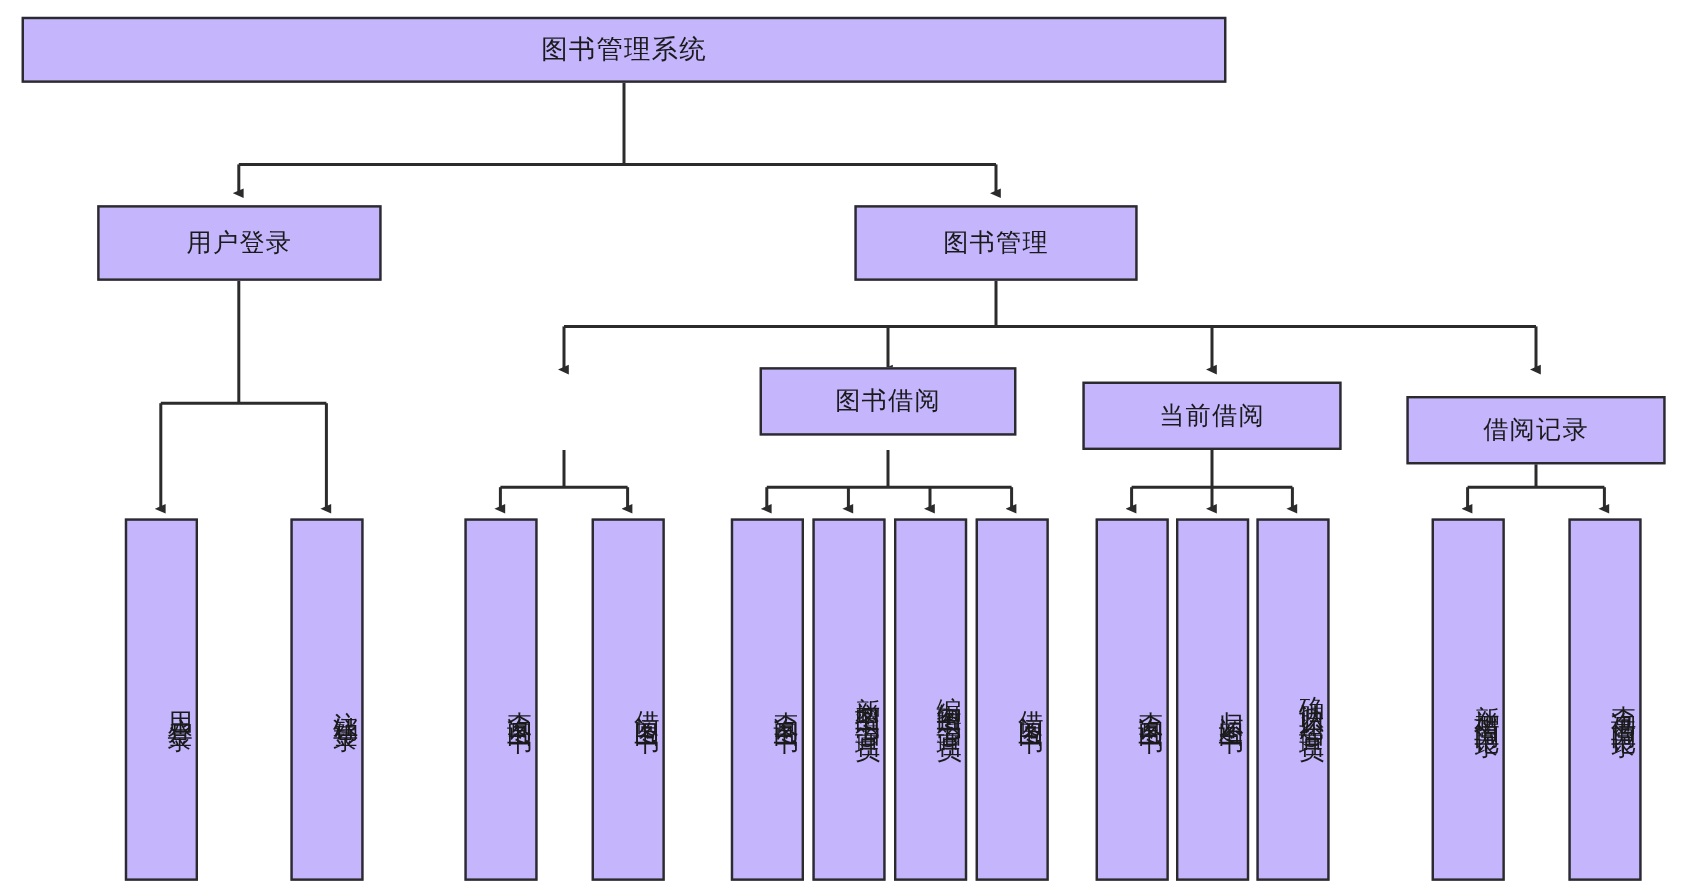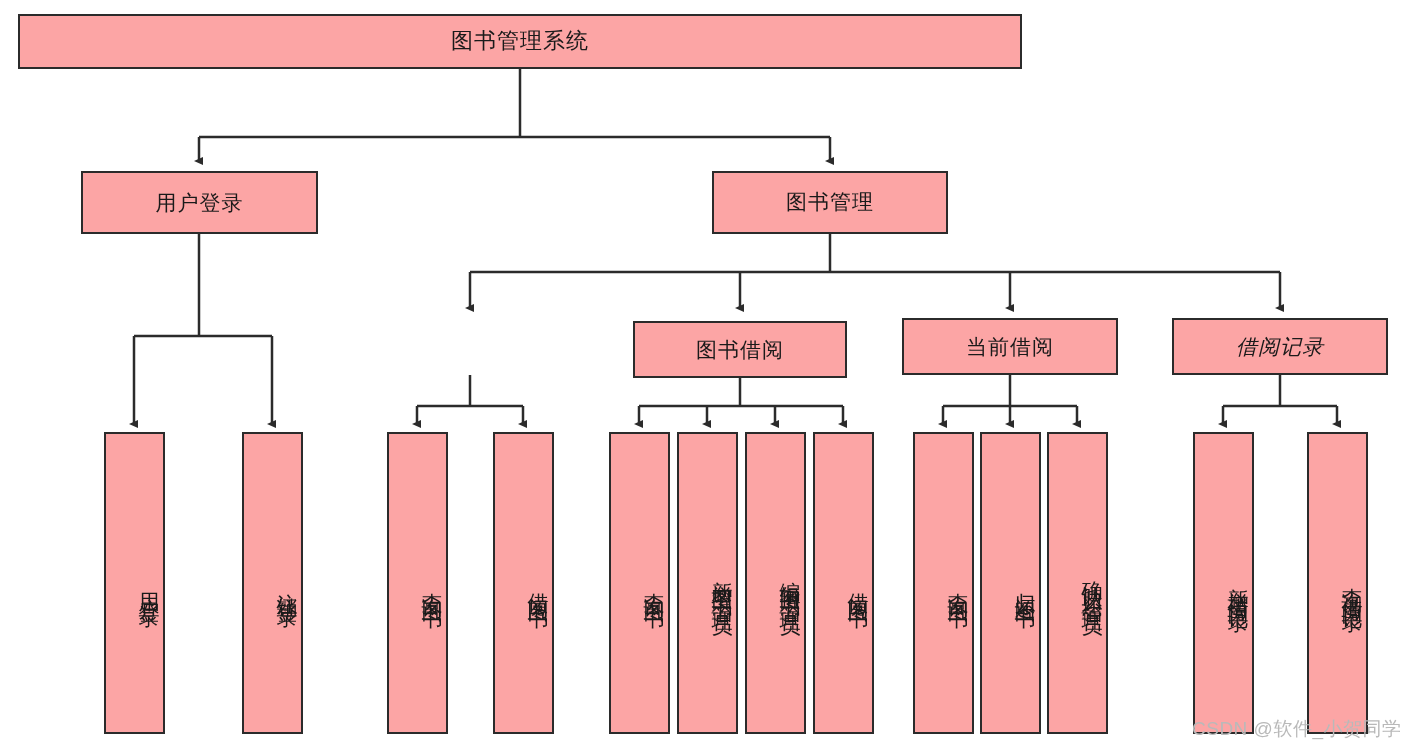--- a/index.html
+++ b/index.html
@@ -22,21 +22,21 @@
     position: absolute;
     left: 0;
     top: 0;
     width: 1405px;
     height: 747px;
     pointer-events: none;
   }
   .node {
     position: absolute;
     box-sizing: border-box;
-    background: #fca5a5;
+    background: #c4b5fd;
     border: 2px solid #2b2b2b;
     display: flex;
     align-items: center;
     justify-content: center;
     color: #1a1a1a;
   }
   .node.horiz {
     font-size: 21px;
     letter-spacing: 1px;
     line-height: 1.2;
@@ -123,25 +123,25 @@
     </g>
   </svg>
 
   <div class="node horiz root" style="left:18px; top:14px; width:1004px; height:55px;">图书管理系统</div>
 
   <div class="node horiz" style="left:81px; top:171px; width:237px; height:63px;">用户登录</div>
 
   <div class="node horiz" style="left:712px; top:171px; width:236px; height:63px;font-family:Liberation Serif, serif;">图书管理</div>
 
 
-  <div class="node horiz" style="left:633px; top:321px; width:214px; height:57px;">图书借阅</div>
+  <div class="node horiz" style="left:633px; top:306px; width:214px; height:57px;">图书借阅</div>
 
   <div class="node horiz" style="left:902px; top:318px; width:216px; height:57px;">当前借阅</div>
 
-  <div class="node horiz" style="left:1172px; top:318px; width:216px; height:57px;font-style:italic;">借阅记录</div>
+  <div class="node horiz" style="left:1172px; top:330px; width:216px; height:57px;">借阅记录</div>
 
   <div class="node vert" style="left:104px; top:432px; width:61px; height:302px;">
     <span class="vtext">用户登录</span>
   </div>
   <div class="node vert" style="left:242px; top:432px; width:61px; height:302px;">
     <span class="vtext">注销登录</span>
   </div>
 
   <div class="node vert" style="left:387px; top:432px; width:61px; height:302px;">
     <span class="vtext">查询图书</span>
@@ -173,15 +173,14 @@
     <span class="vtext">确认归还（管理员）</span>
   </div>
 
   <div class="node vert" style="left:1193px; top:432px; width:61px; height:302px;">
     <span class="vtext">新增借阅记录</span>
   </div>
   <div class="node vert" style="left:1307px; top:432px; width:61px; height:302px;">
     <span class="vtext">查询借阅记录</span>
   </div>
 
-  <div class="watermark" style="left:1192px; top:716px;">CSDN @软件_小贺同学</div>
 
 </div>
 
 </body></html>

